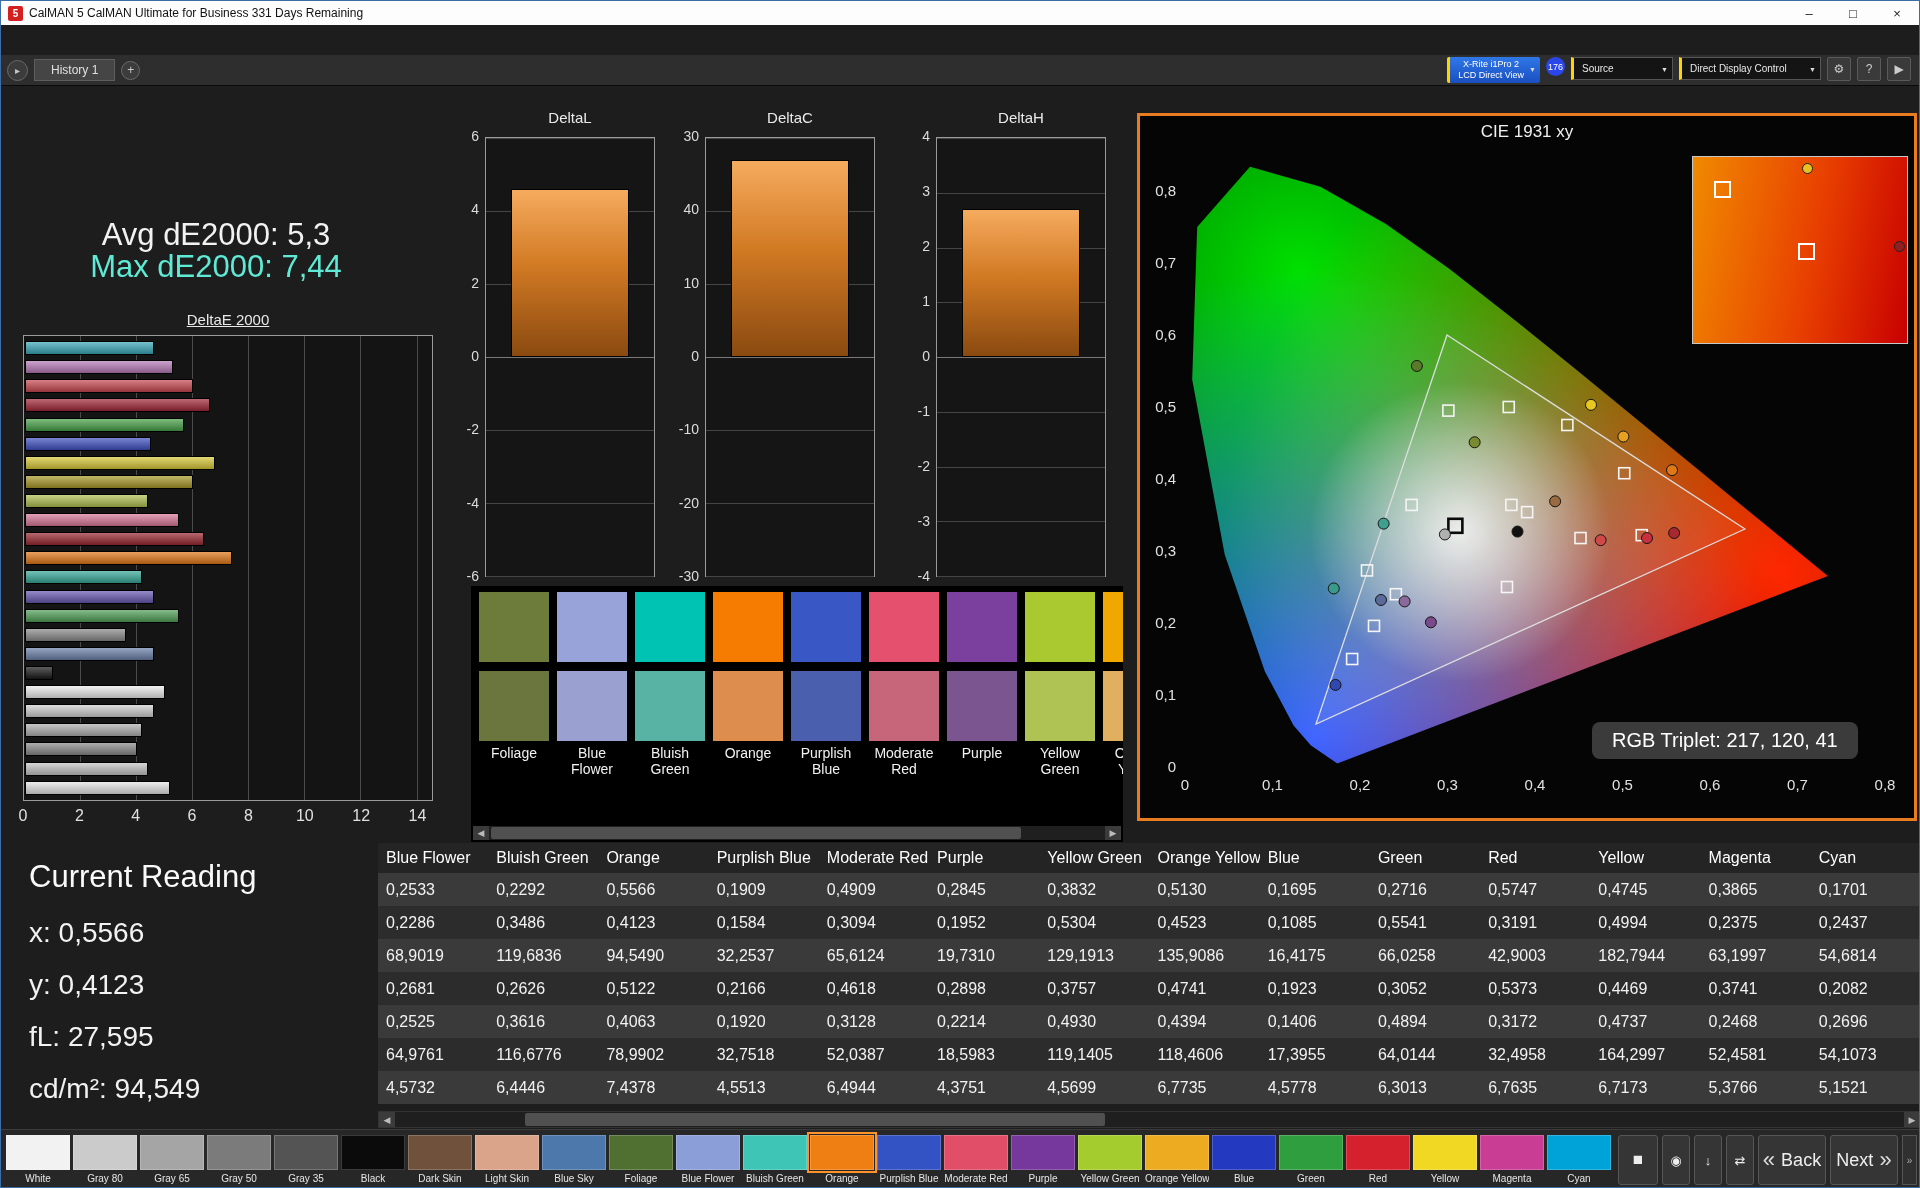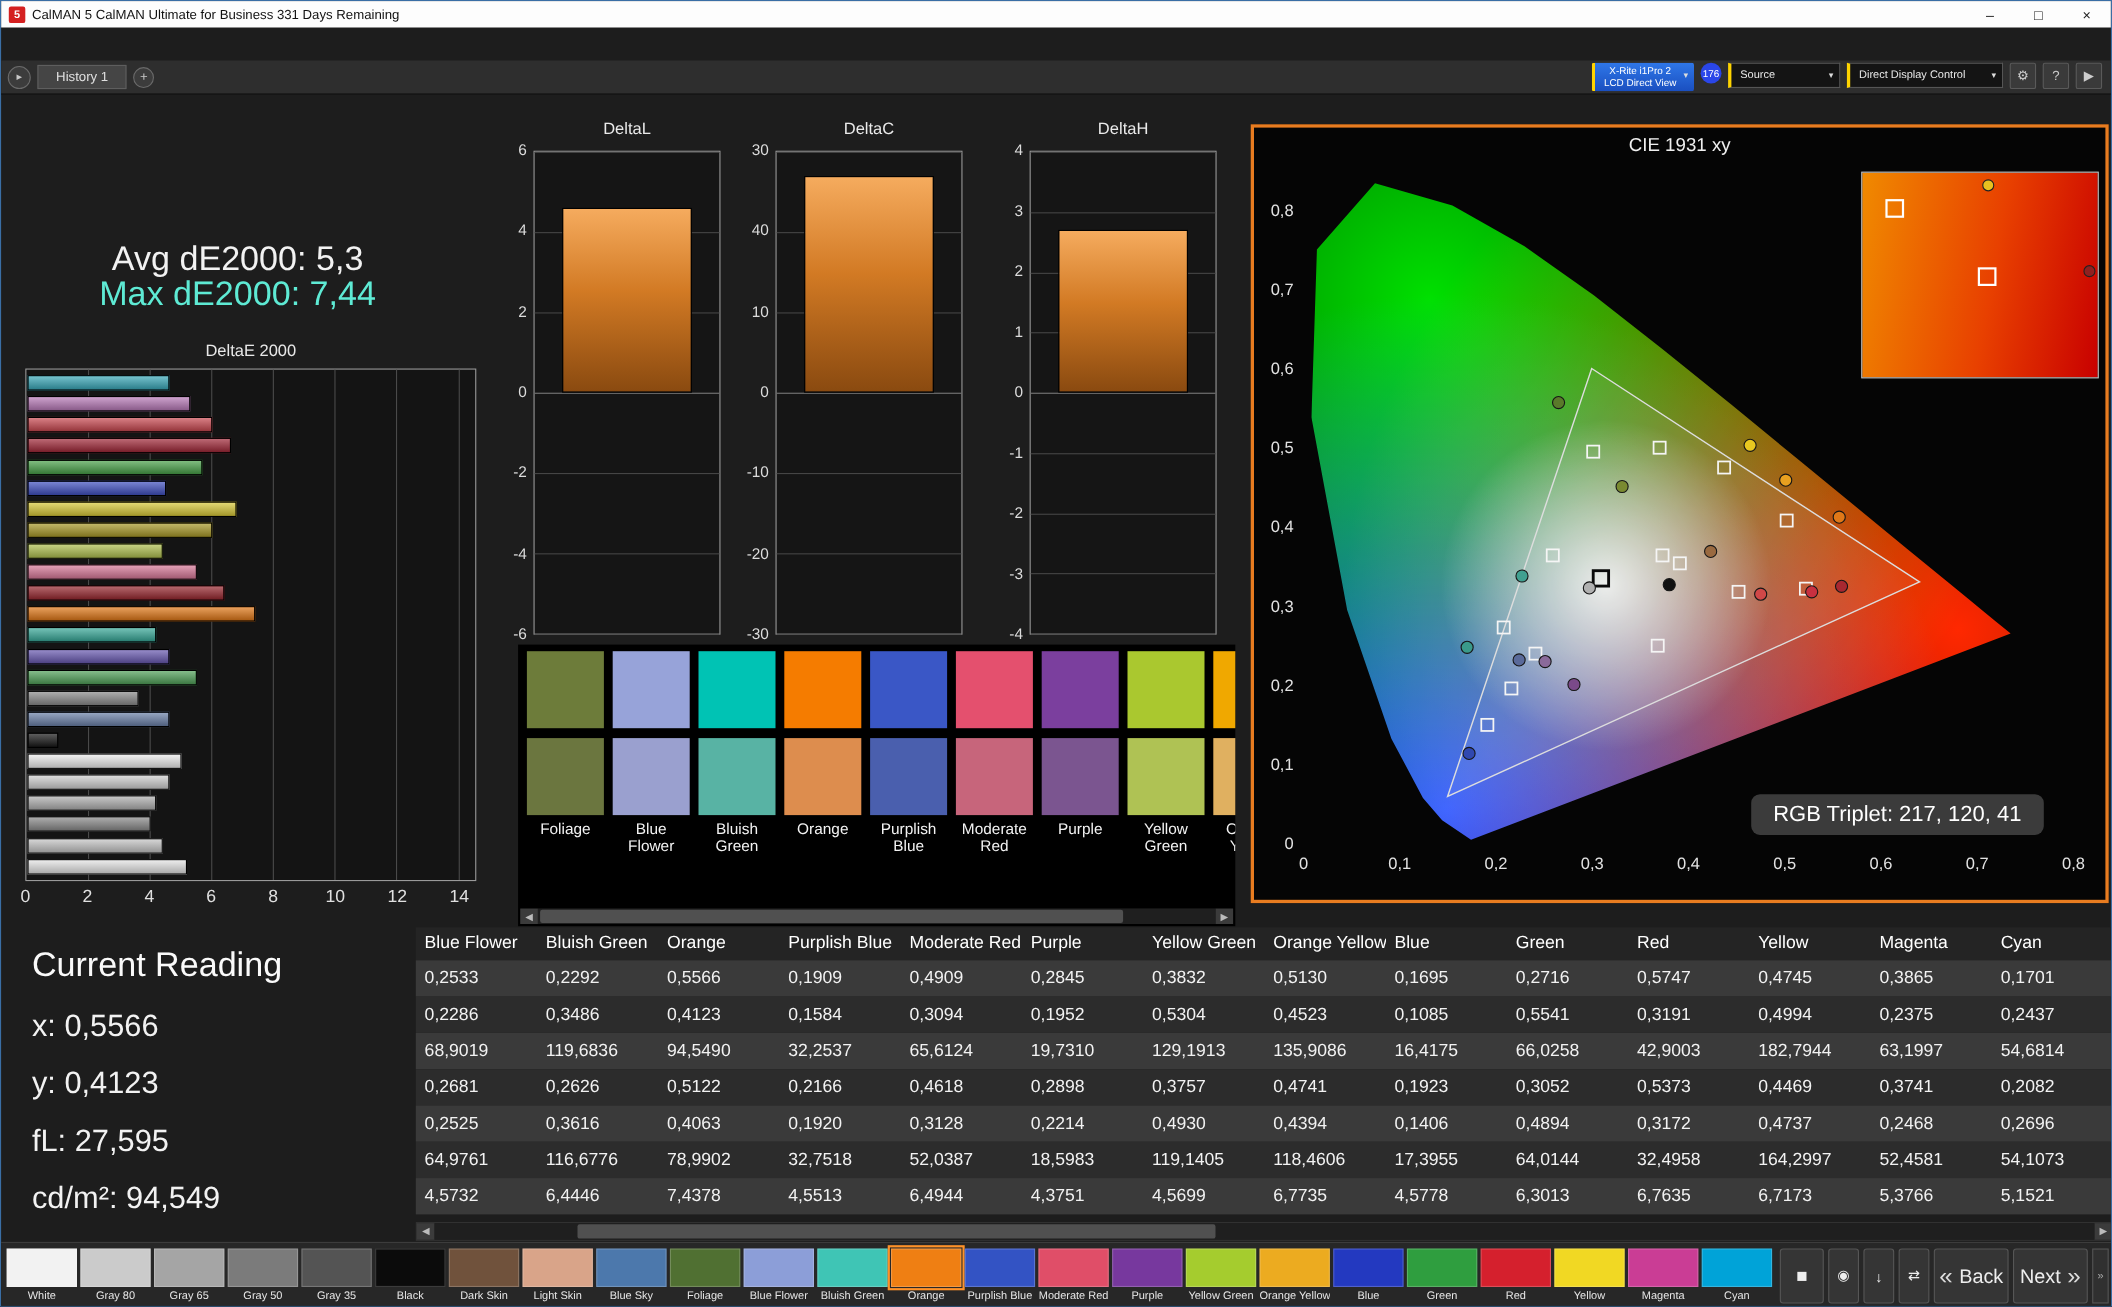--- a/index.html
+++ b/index.html
@@ -27,21 +27,21 @@
   .tool-right{margin-left:auto;display:flex;align-items:flex-start;gap:6px;margin-right:8px;}
   .meter-btn{position:relative;background:linear-gradient(#2f77e8,#1a4fc0);border-left:3px solid #ffd400;color:#fff;font-size:9px;line-height:1.2;padding:2px 16px 2px 8px;text-align:center;border-radius:2px;}
   .badge{width:19px;height:19px;border-radius:50%;background:#2a46e8;color:#fff;font-size:9px;display:flex;align-items:center;justify-content:center;}
   .drop{position:relative;background:#141414;border:1px solid #555;border-left:3px solid #ffd400;color:#e8e8e8;font-size:10px;padding:5px 18px 5px 8px;}
   .mini-arrow{position:absolute;right:4px;top:50%;transform:translateY(-50%);font-size:7px;color:#ddd;}
   .icon-btn{width:22px;height:22px;background:#3a3a3a;border:1px solid #5a5a5a;color:#ccc;font-size:12px;display:flex;align-items:center;justify-content:center;border-radius:2px;}
   
   #cc-title{position:absolute;left:28px;top:106px;font-size:45px;color:#fafafa;letter-spacing:1px;}
   #cc-avg{position:absolute;left:0;top:196px;width:430px;text-align:center;font-size:31px;color:#f2f2f2;margin-top:20px;}
   #cc-max{position:absolute;left:0;top:248px;width:430px;text-align:center;font-size:31px;color:#5eead4;}
-  #de-title{position:absolute;left:22px;top:310px;width:410px;text-align:center;font-size:15px;color:#e8e8e8;}
+  #de-title{position:absolute;left:22px;top:310px;width:410px;text-align:center;font-size:15px;color:#e8e8e8;text-decoration:underline;}
   #de-plot{position:absolute;left:22px;top:334px;width:410px;height:466px;background:#141414;border:1px solid #9a9a9a;box-sizing:border-box;}
   .vgrid{position:absolute;top:0;bottom:0;width:1px;background:#4a4a4a;}
   .de-bars{position:absolute;left:1px;top:0;bottom:0;right:0;display:flex;flex-direction:column;justify-content:space-evenly;}
   .de-bar{height:14px;border:1px solid #000;box-sizing:border-box;background-image:linear-gradient(rgba(255,255,255,.3),rgba(0,0,0,.25));}
   #de-xlabels{position:absolute;left:22px;top:806px;width:410px;height:20px;}
   #de-xlabels span{position:absolute;transform:translateX(-50%);font-size:16px;color:#e0e0e0;}
   #cr-title{position:absolute;left:28px;top:858px;font-size:31px;color:#fafafa;}
   .cr-line{position:absolute;left:28px;font-size:28px;color:#f2f2f2;}
   
   #delta-area{position:absolute;left:440px;top:106px;width:660px;height:480px;}

